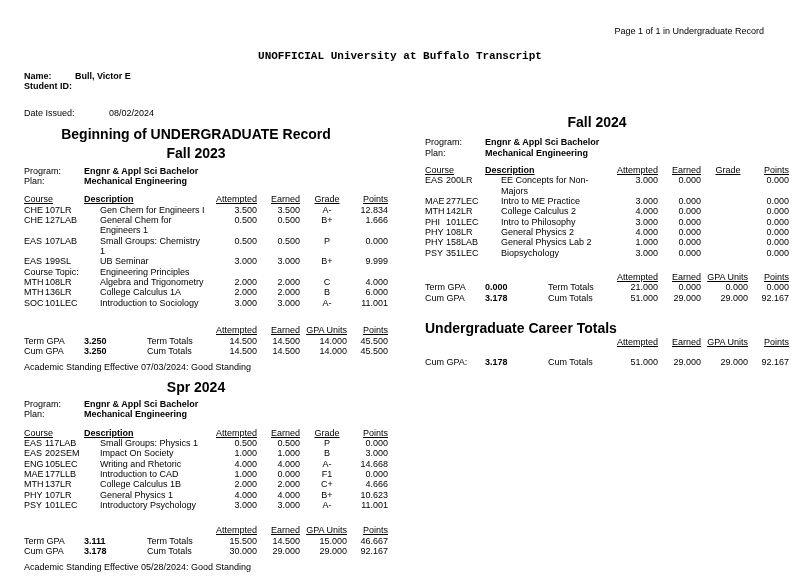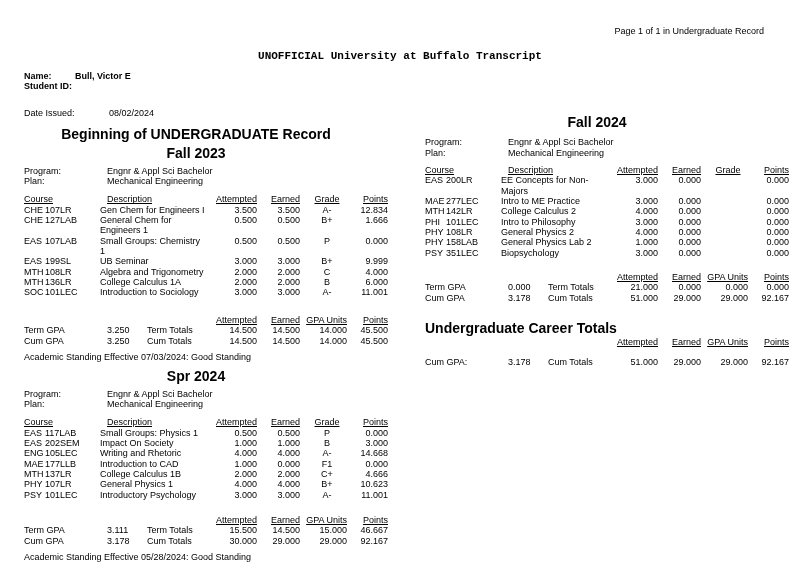--- a/index.html
+++ b/index.html
@@ -7,21 +7,21 @@
     width:800px;height:580px;background:#ffffff;color:#000;
     font-family:"Liberation Sans","DejaVu Sans",sans-serif;
     font-size:9px;line-height:10.35px;overflow:hidden;
   }
   .page{position:relative;width:800px;height:580px;background:#fff;padding-left:28px;}
   .u{text-decoration:underline;}
   .h{font-size:14px;font-weight:bold;line-height:10.35px;}
   .ctr{width:344px;text-align:center;}
   .row{position:relative;min-height:10.35px;white-space:nowrap;}
   .cell{position:absolute;top:0;white-space:nowrap;}
-  .x0{left:0;} .x21{left:21px;} .x51{left:51px;} .x76{left:83px;} .x85{left:85px;} .x123{left:123px;}
+  .x0{left:0;} .x21{left:21px;} .x51{left:51px;} .x76{left:60px;font-weight:bold;} .x85{left:85px;} .x123{left:123px;}
   .ra{right:133px;} .re{right:90px;} .ru{right:43px;} .rp{right:2px;}
   .grd{left:283px;width:40px;text-align:center;}
   .desc{margin-left:76px;width:140px;white-space:pre-line;}
   .page-info{position:absolute;top:26px;right:64px;}
   .title{position:absolute;top:51px;left:0;width:800px;text-align:center;font-weight:bold;font-size:11px;font-family:Liberation Mono, monospace;}
   .name-block{position:absolute;left:24px;top:71px;font-weight:bold;}
   .date-block{position:absolute;left:24px;top:108px;}
   .col-left{position:absolute;left:24px;top:129px;width:366px;}
   .col-right{position:absolute;left:425px;top:117px;width:366px;}
   .mt2{margin-top:3px;} .mt6{margin-top:6px;} .mt7{margin-top:7px;} .mt8{margin-top:8px;}
@@ -114,20 +114,29 @@
         <div class="row">
           <span class="cell x0">EAS</span>
           <span class="cell x21">199SL</span>
           <div class="desc">UB Seminar</div>
           <span class="cell ra">3.000</span>
           <span class="cell re">3.000</span>
           <span class="cell grd">B+</span>
           <span class="cell rp">9.999</span>
         </div>
 
+        <div class="row">
+          <span class="cell x0">Course Topic:</span>
+          <span class="cell x21"></span>
+          <div class="desc">Engineering Principles</div>
+          <span class="cell ra"></span>
+          <span class="cell re"></span>
+          <span class="cell grd"></span>
+          <span class="cell rp"></span>
+        </div>
 
         <div class="row">
           <span class="cell x0">MTH</span>
           <span class="cell x21">108LR</span>
           <div class="desc">Algebra and Trigonometry</div>
           <span class="cell ra">2.000</span>
           <span class="cell re">2.000</span>
           <span class="cell grd">C</span>
           <span class="cell rp">4.000</span>
         </div>

